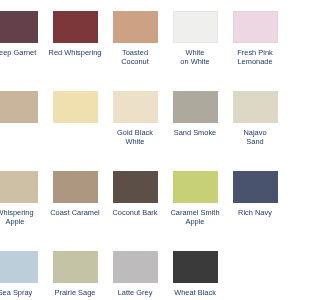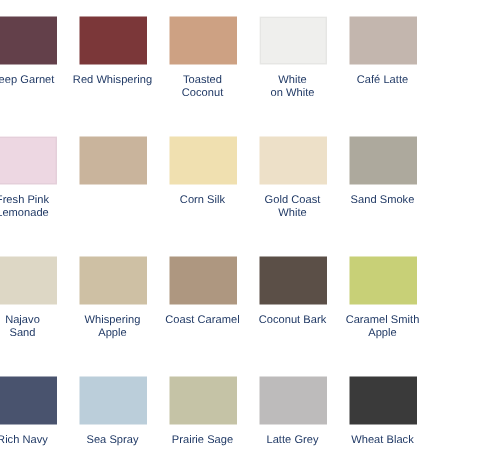--- a/index.html
+++ b/index.html
@@ -85,38 +85,33 @@
         <div class="chip" style="background: rgb(205, 161, 131);"></div>
         <div class="swatch-label">Toasted
 Coconut</div>
       </div>
       <div class="cell">
         <div class="chip chip-light" style="background: rgb(239, 239, 237);"></div>
         <div class="swatch-label">White
 on White</div>
       </div>
       <div class="cell">
-        <div class="chip" style="background: rgb(195, 182, 174);"></div>
-        <div class="swatch-label">Café Latte</div>
-      </div>
-      <div class="cell">
         <div class="chip chip-light" style="background: rgb(237, 215, 226);"></div>
         <div class="swatch-label">Fresh Pink
 Lemonade</div>
       </div>
       <div class="cell">
         <div class="chip" style="background: rgb(201, 180, 156);"></div>
       </div>
       <div class="cell">
         <div class="chip" style="background: rgb(240, 224, 176);"></div>
-        <div class="swatch-label">Corn Silk</div>
       </div>
       <div class="cell">
         <div class="chip" style="background: rgb(237, 224, 200);"></div>
-        <div class="swatch-label">Gold Coast
+        <div class="swatch-label">Gold Black
 White</div>
       </div>
       <div class="cell">
         <div class="chip" style="background: rgb(173, 169, 157);"></div>
         <div class="swatch-label">Sand Smoke</div>
       </div>
       <div class="cell">
         <div class="chip" style="background: rgb(221, 215, 197);"></div>
         <div class="swatch-label">Najavo
 Sand</div>

